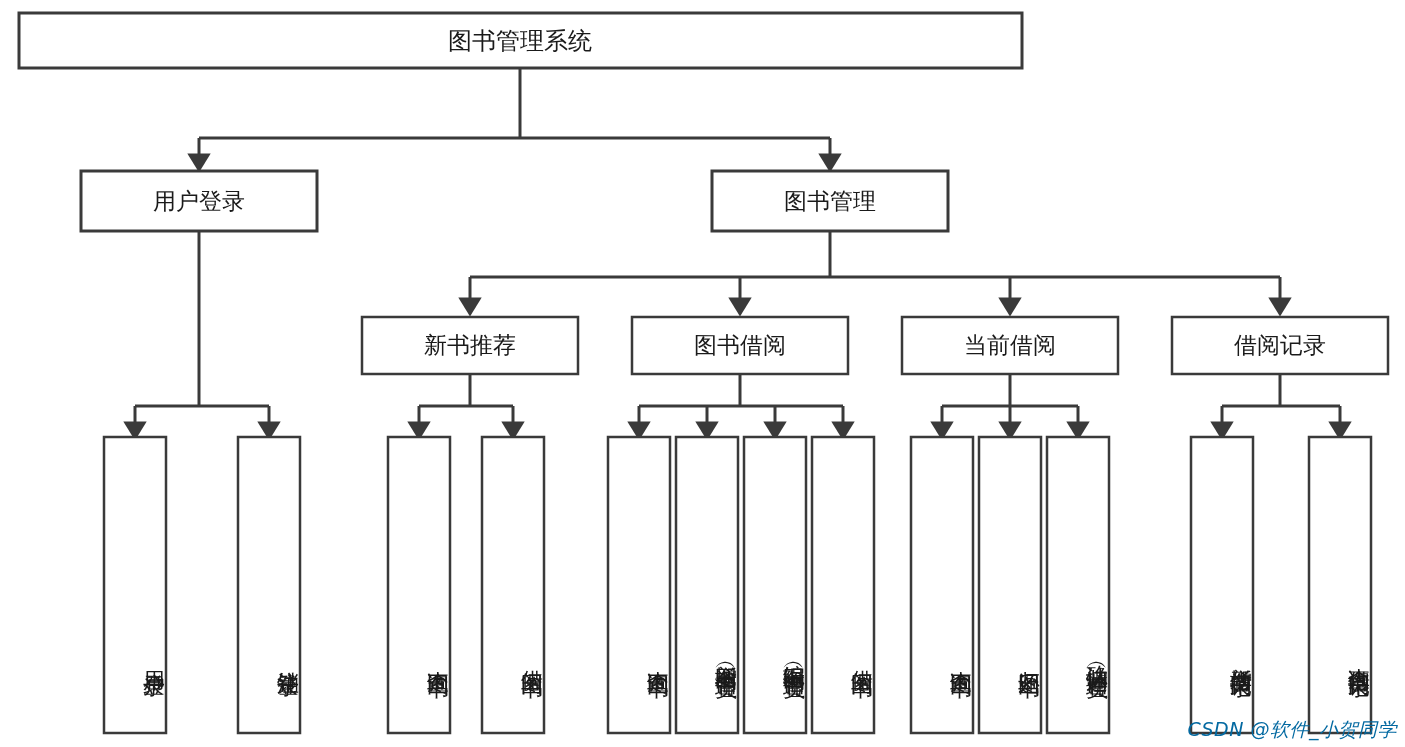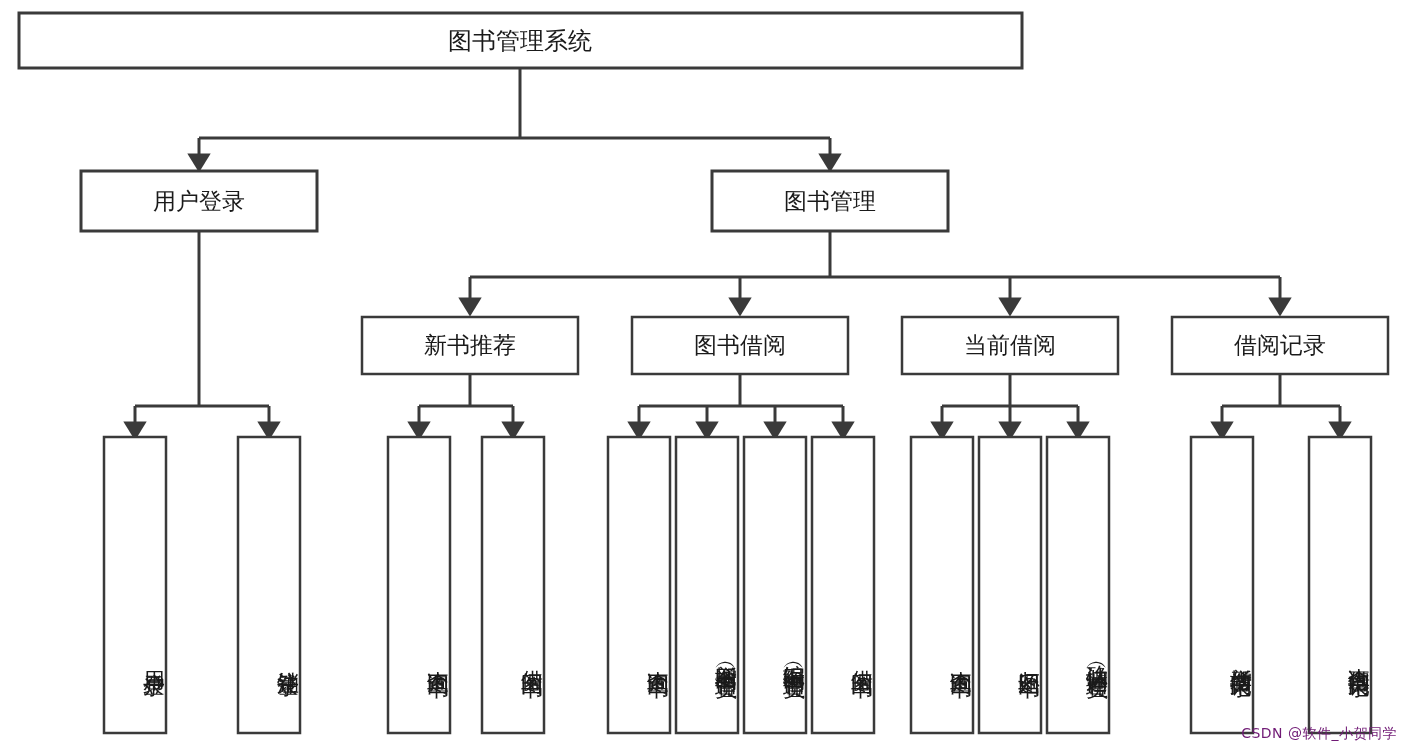--- a/index.html
+++ b/index.html
@@ -67,24 +67,25 @@
     text-align: center;
     white-space: nowrap;
     pointer-events: none;
     user-select: none;
   }
   .watermark {
     position: absolute;
     right: 8px;
     bottom: 4px;
     font-family: "DejaVu Sans", "Liberation Sans", sans-serif;
-    font-size: 14px;
-    color: #701a75;
+    font-size: 19px;
+    color: #0369a1;
     letter-spacing: 0.5px;
     white-space: nowrap;
+    font-style: italic;
   }
 </style>
 </head>
 <body>
 
 <div id="diagram-root">
 
   <svg class="diagram-canvas" viewBox="0 0 1405 747">
     <defs>
       <marker id="arrowhead" markerWidth="9" markerHeight="9" refX="3.2" refY="4.5" orient="auto" markerUnits="strokeWidth">

